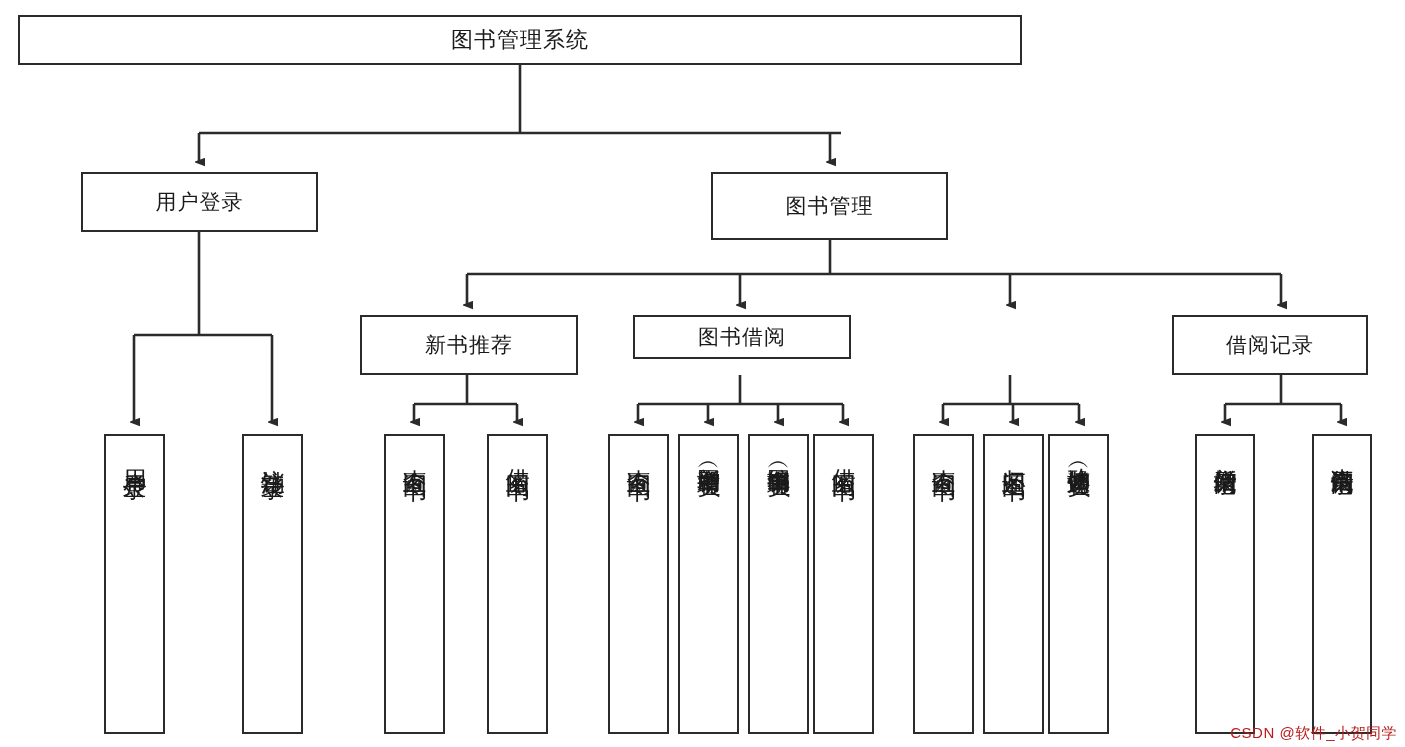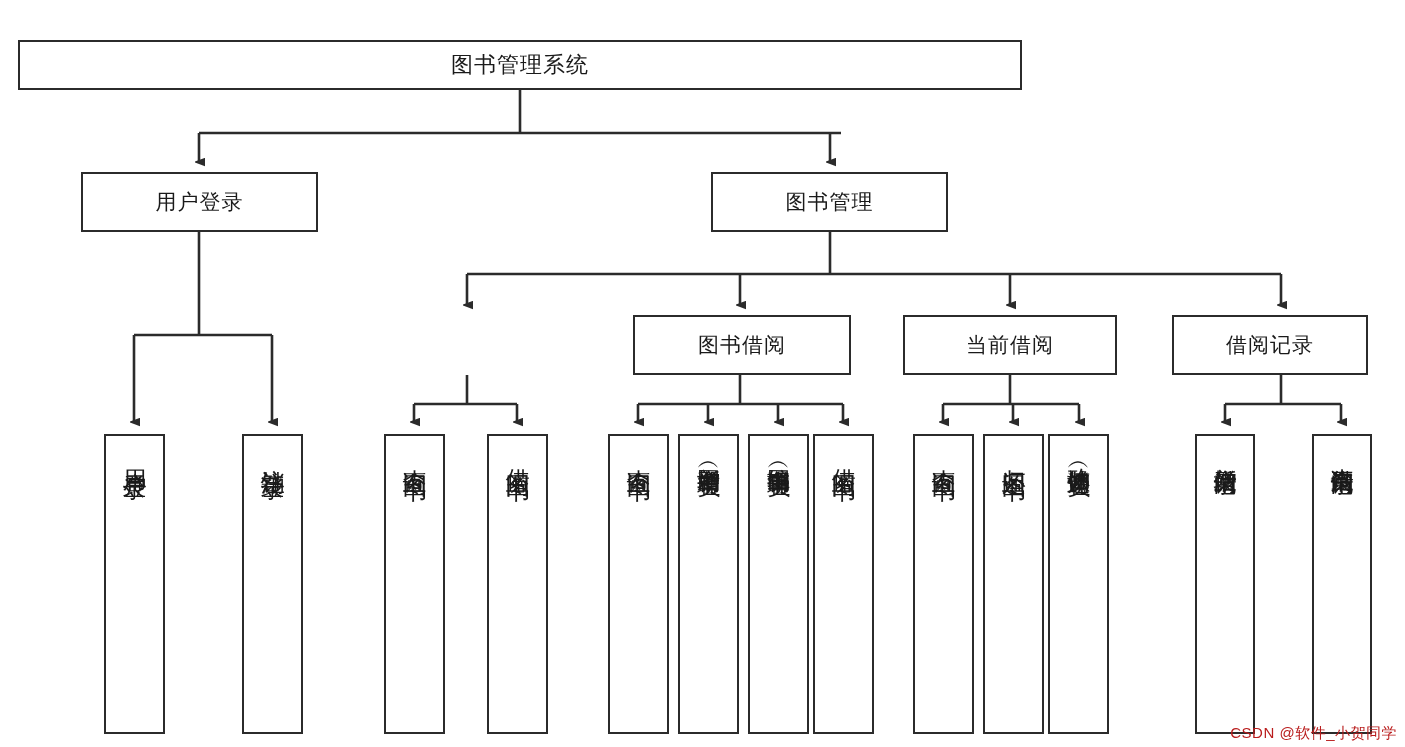--- a/index.html
+++ b/index.html
@@ -126,36 +126,36 @@
       <path d="M1013,404 L1013,422" marker-end="url(#arrow)"></path>
       <path d="M1079,404 L1079,422" marker-end="url(#arrow)"></path>
 
       <path d="M1281,375 L1281,404"></path>
       <path d="M1225,404 L1341,404"></path>
       <path d="M1225,404 L1225,422" marker-end="url(#arrow)"></path>
       <path d="M1341,404 L1341,422" marker-end="url(#arrow)"></path>
     </g>
   </svg>
 
-  <div class="node horiz root" style="left:18px; top:15px; width:1004px; height:50px;margin-top:25px;">
+  <div class="node horiz root" style="left:18px; top:15px; width:1004px; height:50px;">
     <span class="label">图书管理系统</span>
   </div>
 
   <div class="node horiz" style="left:81px; top:172px; width:237px; height:60px;">
     <span class="label">用户登录</span>
   </div>
-  <div class="node horiz" style="left:711px; top:172px; width:237px; height:60px;">
+  <div class="node horiz" style="left:711px; top:172px; width:237px; height:68px;">
     <span class="label">图书管理</span>
   </div>
 
-  <div class="node horiz" style="left:633px; top:315px; width:218px; height:60px;">
+  <div class="node horiz" style="left:360px; top:315px; width:218px; height:60px;">
+    <span class="label">新书推荐</span>
+  </div>
+  <div class="node horiz" style="left:633px; top:315px; width:218px; height:44px;">
     <span class="label">图书借阅</span>
-  </div>
-  <div class="node horiz" style="left:903px; top:315px; width:214px; height:60px;">
-    <span class="label">当前借阅</span>
   </div>
   <div class="node horiz" style="left:1172px; top:315px; width:196px; height:60px;">
     <span class="label">借阅记录</span>
   </div>
 
   <div class="node vert" style="left:104px; top:434px; width:61px; height:300px;">
     <span class="label">用户登录</span>
   </div>
   <div class="node vert" style="left:242px; top:434px; width:61px; height:300px;">
     <span class="label">注销登录</span>

